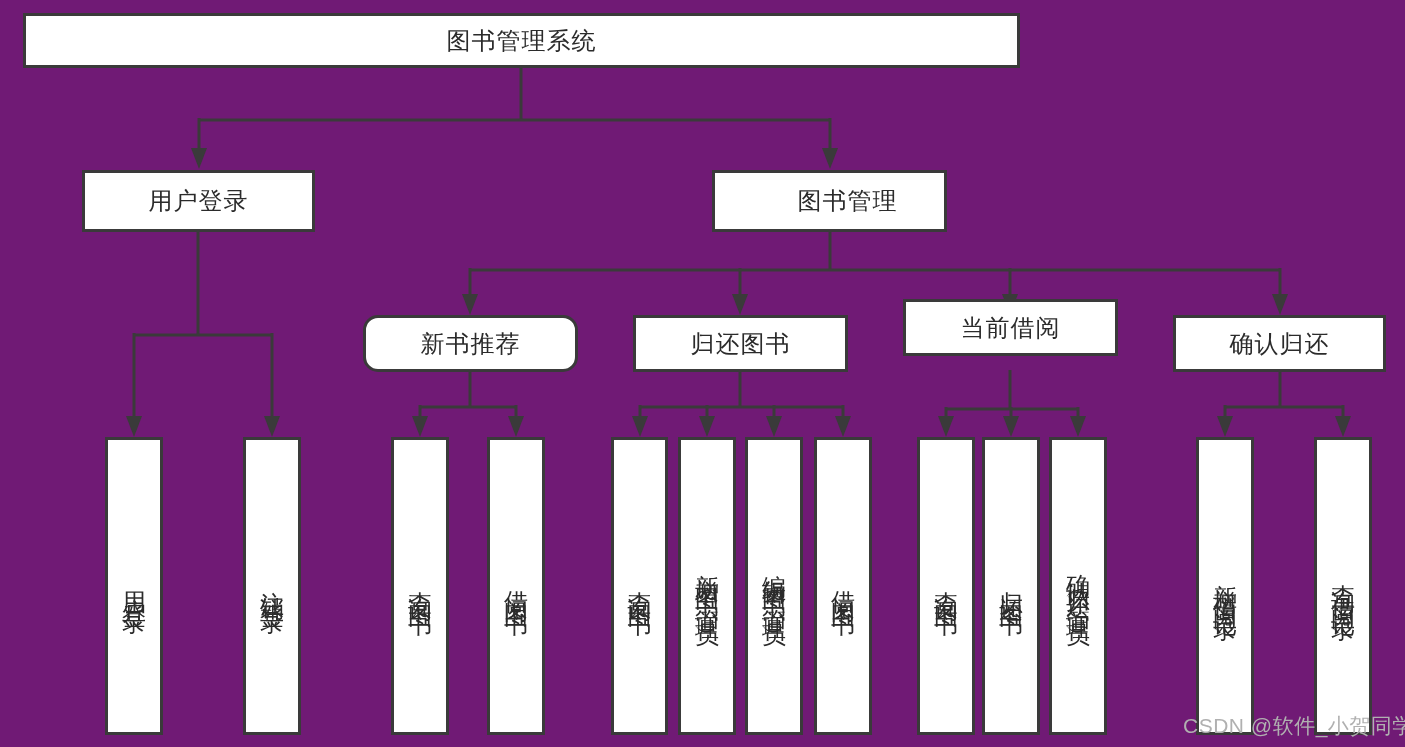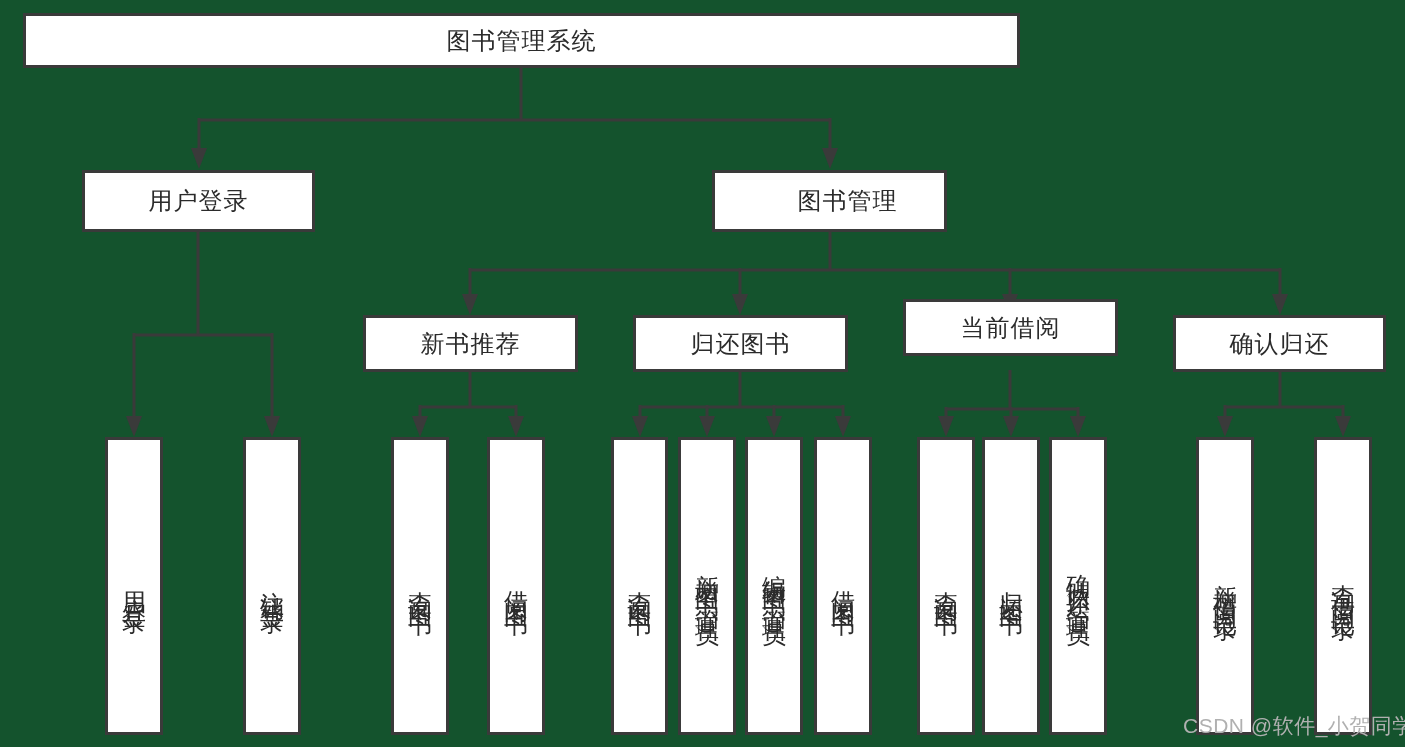--- a/index.html
+++ b/index.html
@@ -1,20 +1,20 @@
 <!DOCTYPE html>
 <html><head>
 <meta charset="utf-8">
 <style>
   html, body { margin: 0; padding: 0; background: #ffffff; }
   .stage {
     position: relative;
     width: 1405px;
     height: 747px;
-    background: #14532d;
+    background: #701a75;
     font-family: "Liberation Sans", sans-serif;
     overflow: hidden;
   }
   .stage svg.connectors {
     position: absolute;
     left: 0; top: 0;
     z-index: 0;
   }
   .node {
     position: absolute;
@@ -92,21 +92,21 @@
       <path d="M1217 416 h16 L1225 437 Z"></path>
       <path d="M1335 416 h16 L1343 437 Z"></path>
     </g>
   </svg>
 
   <div class="node hbox" style="left:23px; top:13px; width:997px; height:55px;">图书管理系统</div>
 
   <div class="node hbox" style="left:82px; top:170px; width:233px; height:62px;">用户登录</div>
   <div class="node hbox" style="left:712px; top:170px; width:235px; height:62px;padding-left:36px;">图书管理</div>
 
-  <div class="node hbox" style="left:363px; top:315px; width:215px; height:57px;">新书推荐</div>
+  <div class="node hbox" style="left:363px; top:315px; width:215px; height:57px;border-radius:15px;">新书推荐</div>
   <div class="node hbox" style="left:633px; top:315px; width:215px; height:57px;">归还图书</div>
   <div class="node hbox" style="left:903px; top:299px; width:215px; height:57px;">当前借阅</div>
   <div class="node hbox" style="left:1173px; top:315px; width:213px; height:57px;">确认归还</div>
 
   <div class="node vbox" style="left:105px; top:437px; width:58px; height:298px;">用户登录</div>
   <div class="node vbox" style="left:243px; top:437px; width:58px; height:298px;">注销登录</div>
 
   <div class="node vbox" style="left:391px; top:437px; width:58px; height:298px;">查询图书</div>
   <div class="node vbox" style="left:487px; top:437px; width:58px; height:298px;">借阅图书</div>
 

